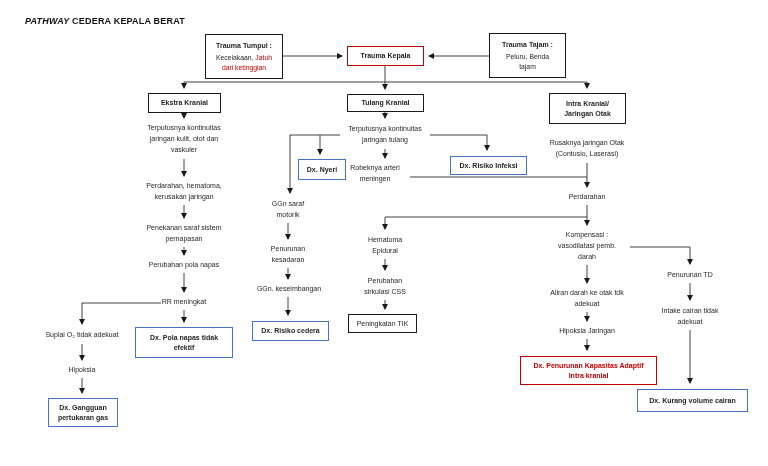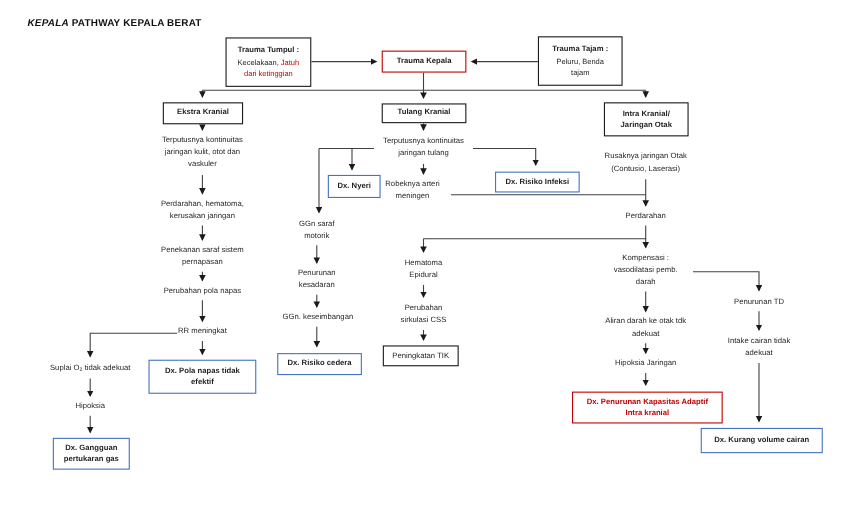--- a/index.html
+++ b/index.html
@@ -19,21 +19,21 @@
   .box-sub{font-weight:normal;font-size:6.8px;}
   #page-title{position:absolute;left:25px;top:16px;font-size:9px;font-weight:bold;
               color:#111;letter-spacing:.2px;white-space:nowrap;}
   #page-title .it{font-style:italic;}
 </style>
 </head>
 <body>
 
 <div id="canvas">
 
-  <div id="page-title"><span class="it">KEPALA</span><span> PATHWAY KEPALA BERAT</span></div>
+  <div id="page-title"><span class="it">PATHWAY</span><span> CEDERA KEPALA BERAT</span></div>
 
   <svg id="connectors" width="768" height="466" viewBox="0 0 768 466">
     <defs>
       <marker id="ah" markerWidth="7" markerHeight="7" refX="5" refY="3" orient="auto" markerUnits="userSpaceOnUse">
         <path d="M0,0 L6,3 L0,6 Z" fill="#1a1a1a"></path>
       </marker>
     </defs>
     <g stroke="#404040" stroke-width="1" fill="none">
       <path d="M283,56 H342" marker-end="url(#ah)"></path>
       <path d="M489,56 H429" marker-end="url(#ah)"></path>

